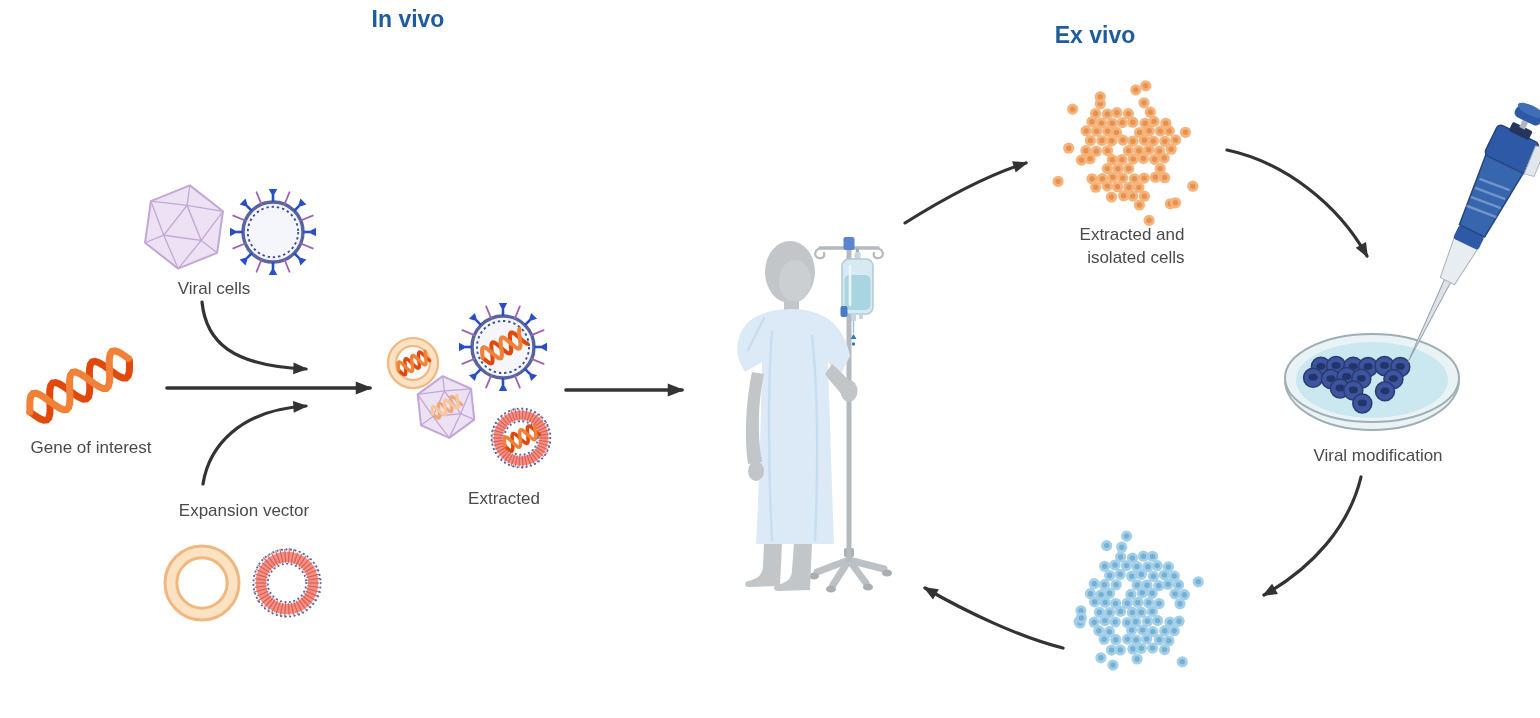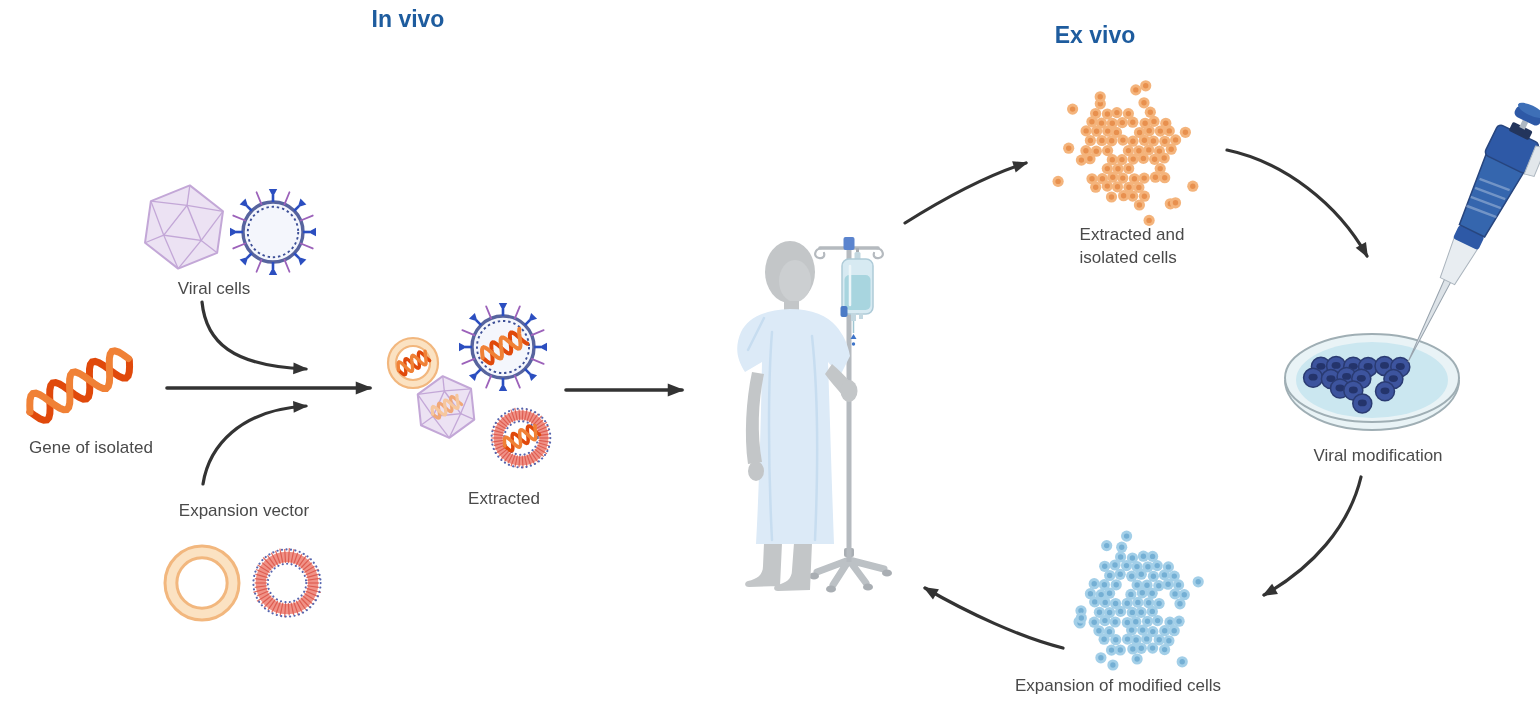--- a/index.html
+++ b/index.html
@@ -2,21 +2,21 @@
 <html><head>
 <meta charset="utf-8">
 <style>
   html,body{margin:0;padding:0;background:#fff;}
   .stage{position:relative;width:1540px;height:718px;background:#ffffff;
          font-family:"Liberation Sans",sans-serif;overflow:hidden;}
   .stage svg.layer{position:absolute;left:0;top:0;}
   .title{position:absolute;transform:translateX(-50%);font-size:23px;font-weight:700;
          color:#1E5C9E;white-space:nowrap;}
   .lbl{position:absolute;transform:translateX(-50%);font-size:17px;color:#4A4A4A;
-       text-align:left;white-space:pre-line;line-height:1.38;}
+       text-align:right;white-space:pre-line;line-height:1.38;}
 </style>
 </head>
 <body>
 
 <div class="stage">
 
   <div class="title" style="left:408px;top:6px">In vivo</div>
   <div class="title" style="left:1095px;top:22px">Ex vivo</div>
 
   <svg class="layer" width="1540" height="718" viewBox="0 0 1540 718">
@@ -700,21 +700,20 @@
         <circle cx="61.2" cy="-21.2" r="2.7" fill="#74AFD4"></circle>
         <circle cx="-15.3" cy="-55.8" r="5.6" fill="#A3CFE8"></circle>
         <circle cx="-15.3" cy="-55.8" r="2.7" fill="#74AFD4"></circle>
         <circle cx="-10.4" cy="-66.9" r="5.6" fill="#A3CFE8"></circle>
         <circle cx="-10.4" cy="-66.9" r="2.7" fill="#74AFD4"></circle>
         <circle cx="-24.1" cy="62.0" r="5.6" fill="#A3CFE8"></circle>
         <circle cx="-24.1" cy="62.0" r="2.7" fill="#74AFD4"></circle>
       </g>
   </svg>
 
-  <div class="lbl" style="left:91px;top:436px">Gene of isolated</div>
+  <div class="lbl" style="left:91px;top:436px">Gene of interest</div>
   <div class="lbl" style="left:214px;top:277px">Viral cells</div>
   <div class="lbl" style="left:244px;top:499px">Expansion vector</div>
   <div class="lbl" style="left:504px;top:487px">Extracted</div>
   <div class="lbl" style="left:1132px;top:223px">Extracted and
 isolated cells</div>
   <div class="lbl" style="left:1378px;top:444px">Viral modification</div>
-  <div class="lbl" style="left:1118px;top:674px">Expansion of modified cells</div>
 </div>
 
 </body></html>

